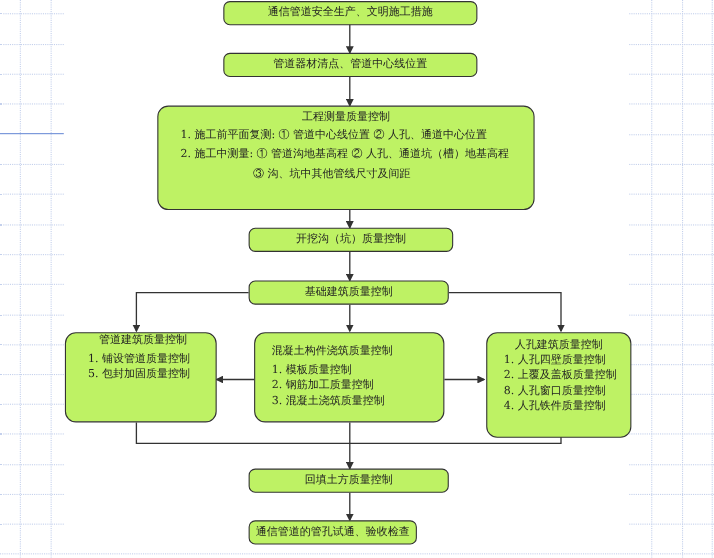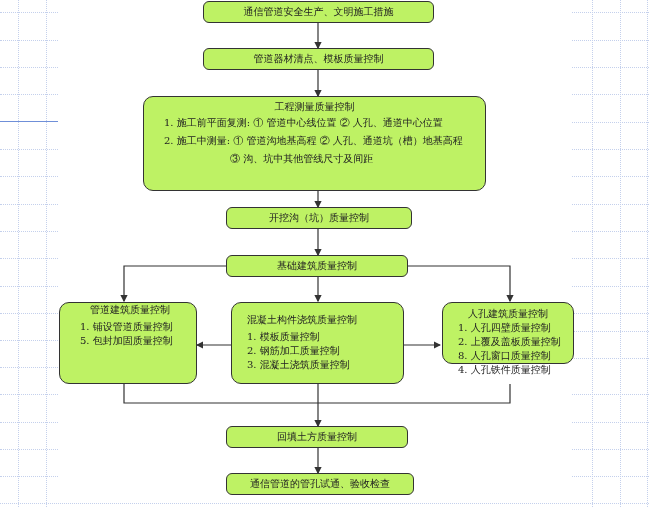--- a/index.html
+++ b/index.html
@@ -87,21 +87,21 @@
     <line x1="318" y1="403" x2="318" y2="426" marker-end="url(#arr)"></line>
     <line x1="318" y1="448" x2="318" y2="473" marker-end="url(#arr)"></line>
   </g>
 </svg>
 
 <div class="box center" style="left:203px;top:1px;width:231px;height:22px;">
   <span>通信管道安全生产、文明施工措施</span>
 </div>
 
 <div class="box center" style="left:203px;top:48px;width:231px;height:22px;">
-  <span>管道器材清点、模板质量控制</span>
+  <span>管道器材清点、管道中心线位置</span>
 </div>
 
 <div class="box big" style="left:143px;top:96px;width:343px;height:95px;padding-top:3px;">
   <div class="title-line">工程测量质量控制</div>
   <div class="item" style="padding-left:20px;line-height:18px;">1. 施工前平面复测: ① 管道中心线位置  ② 人孔、通道中心位置</div>
   <div class="item" style="padding-left:20px;line-height:18px;">2. 施工中测量: ① 管道沟地基高程  ② 人孔、通道坑（槽）地基高程</div>
   <div class="item" style="padding-left:86px;line-height:18px;">③ 沟、坑中其他管线尺寸及间距</div>
 </div>
 
 <div class="box center" style="left:226px;top:207px;width:186px;height:22px;">
@@ -118,27 +118,27 @@
   <div class="item">5. 包封加固质量控制</div>
 </div>
 
 <div class="box big" style="left:231px;top:302px;width:173px;height:82px;padding-top:10px;padding-left:15px;">
   <div style="margin-bottom:3px;">混凝土构件浇筑质量控制</div>
   <div class="item">1. 模板质量控制</div>
   <div class="item">2. 钢筋加工质量控制</div>
   <div class="item">3. 混凝土浇筑质量控制</div>
 </div>
 
-<div class="box big" style="left:442px;top:302px;width:132px;height:62px;padding-top:4px;padding-left:15px;">
+<div class="box big" style="left:442px;top:302px;width:132px;height:96px;padding-top:4px;padding-left:15px;">
   <div style="padding-left:10px;">人孔建筑质量控制</div>
   <div class="item">1. 人孔四壁质量控制</div>
   <div class="item">2. 上覆及盖板质量控制</div>
   <div class="item">8. 人孔窗口质量控制</div>
   <div class="item">4. 人孔铁件质量控制</div>
 </div>
 
 <div class="box center" style="left:226px;top:426px;width:182px;height:22px;">
   <span>回填土方质量控制</span>
 </div>
 
-<div class="box center" style="left:226px;top:473px;width:188px;height:22px;">
+<div class="box center" style="left:226px;top:473px;width:153px;height:22px;">
   <span>通信管道的管孔试通、验收检查</span>
 </div>
 
 </body></html>

